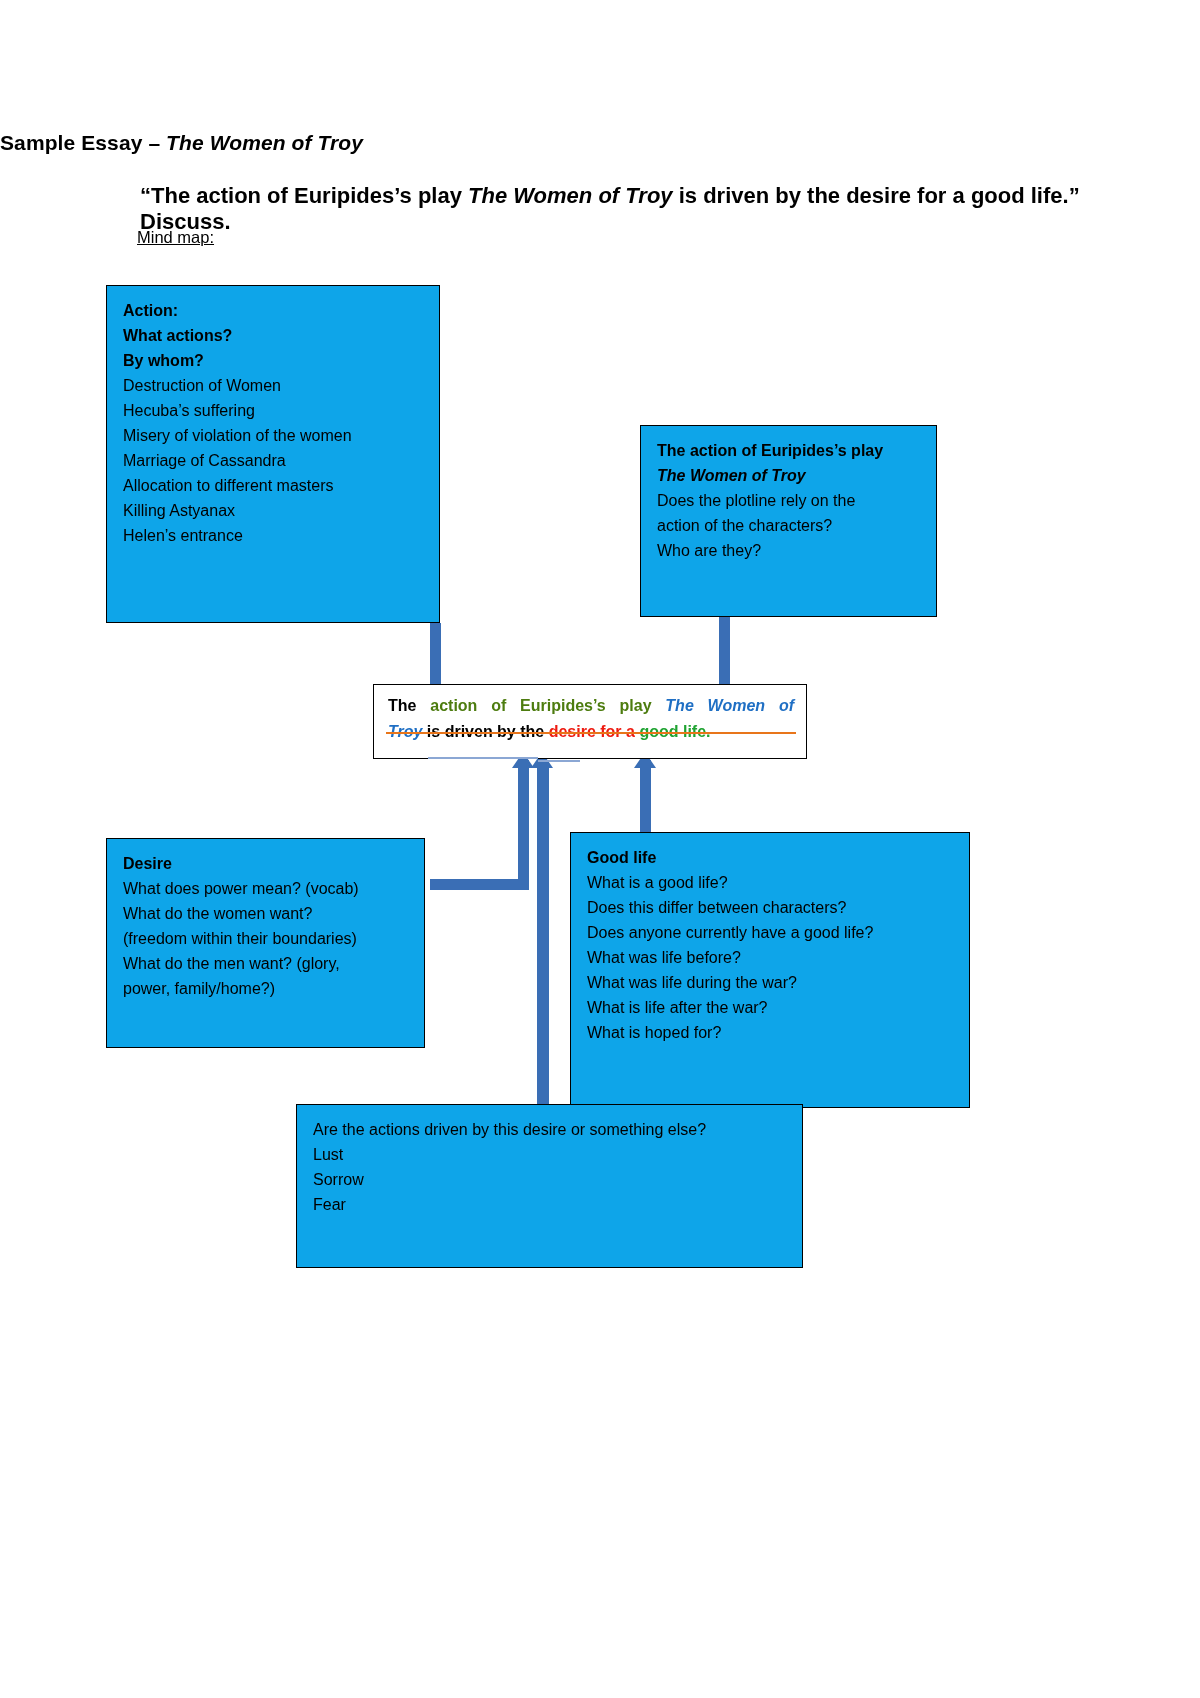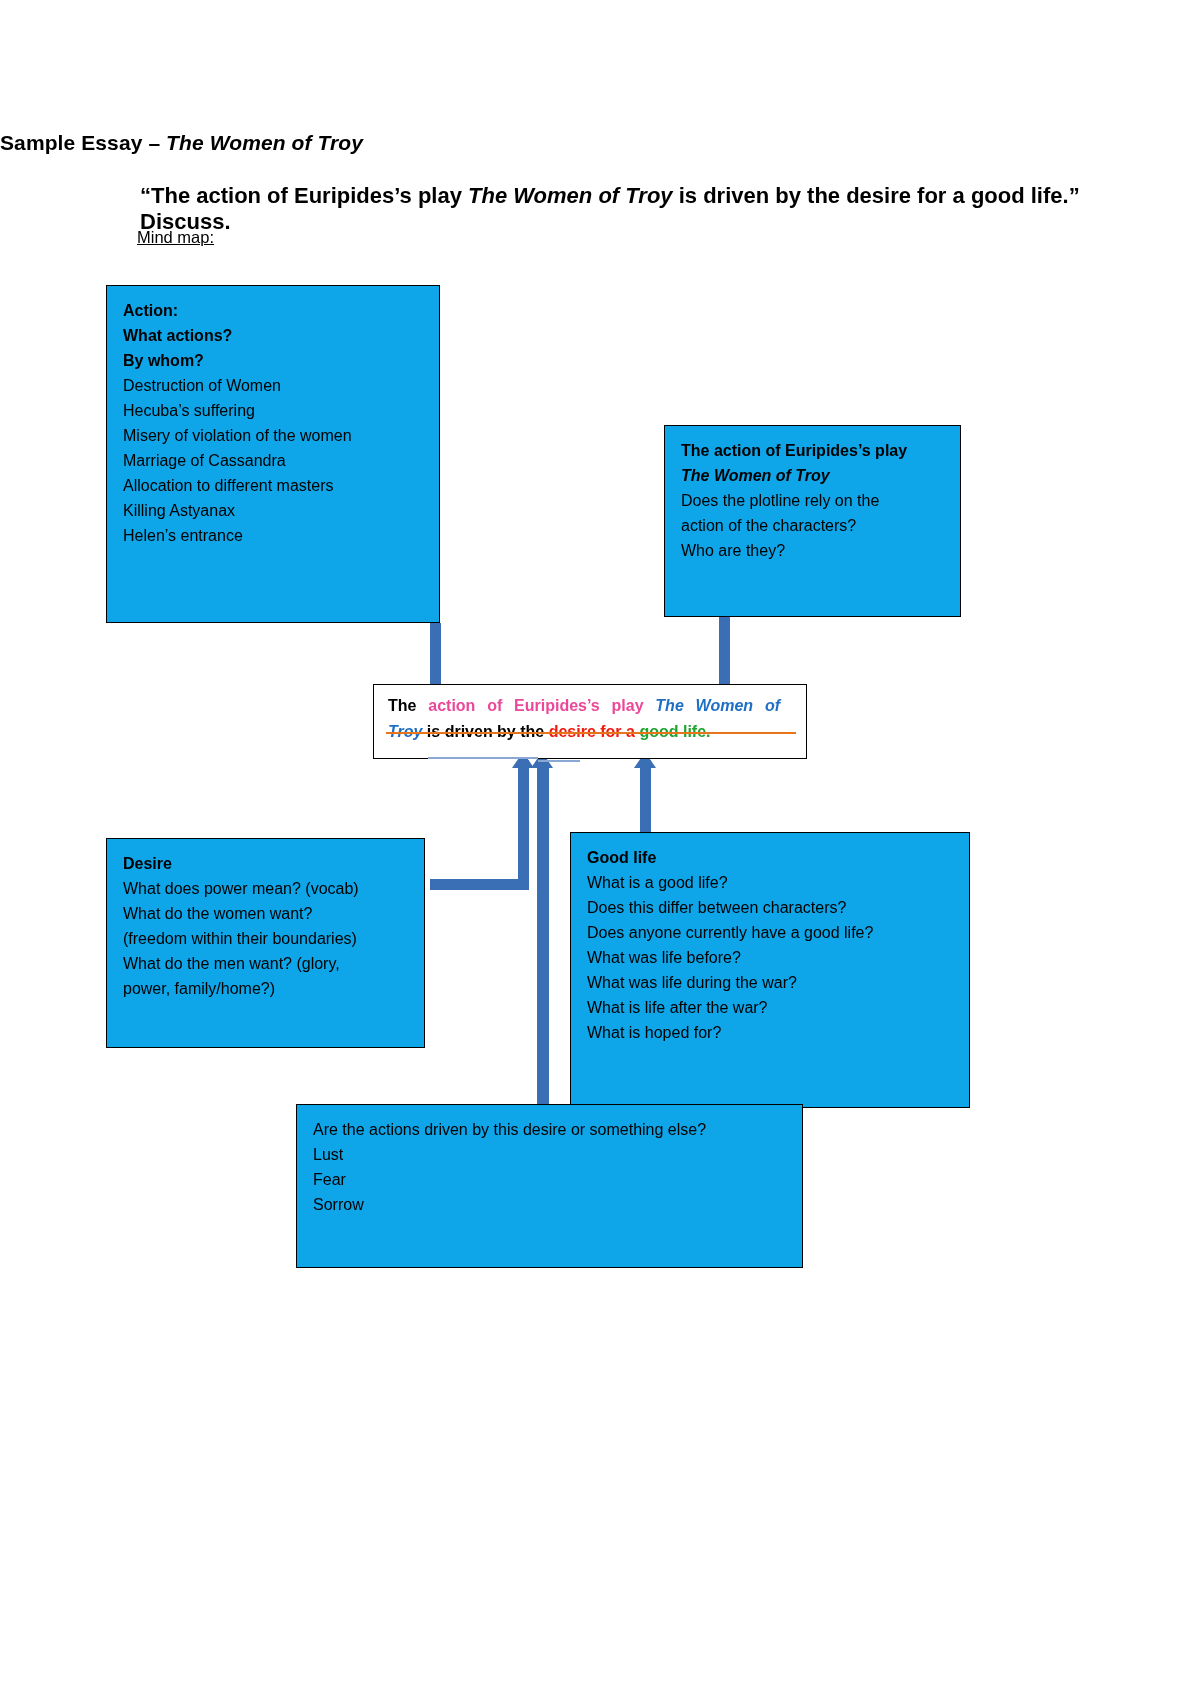--- a/index.html
+++ b/index.html
@@ -37,38 +37,38 @@
     box-sizing:border-box;
     font-size:16px;
     line-height:25px;
     padding:12px 14px 8px 16px;
     z-index:5;
   }
   .box .b{font-weight:bold;}
   .box .bi{font-weight:bold;font-style:italic;}
 
   #box-action{left:106px;top:285px;width:334px;height:338px;}
-  #box-plot{left:664px;top:425px;width:297px;height:192px;}
+  #box-plot{left:640px;top:425px;width:297px;height:192px;}
   #box-desire{left:106px;top:838px;width:319px;height:210px;}
   #box-goodlife{left:570px;top:832px;width:400px;height:276px;}
   #box-bottom{left:296px;top:1104px;width:507px;height:164px;}
 
   
   #box-thesis{
     position:absolute;left:373px;top:684px;width:434px;height:75px;
     border:1.6px solid #000;background:#fff;box-sizing:border-box;
-    padding:8px 26px 6px 14px;z-index:6;
+    padding:8px 12px 6px 14px;z-index:6;
     font-size:16px;line-height:26px;font-weight:bold;
   }
   #box-thesis .line{white-space:nowrap;}
   #box-thesis .just{
     display:flex;justify-content:space-between;width:100%;
   }
   .c-black{color:#000;}
-  .c-blue{color:#ec4899;}
+  .c-blue{color:#4d7c0f;}
   .c-blue-i{color:#1F6FC4;font-style:italic;}
   .c-red{color:#EE1B11;}
   .c-green{color:#1FA331;}
   .strike-wrap{position:relative;display:block;}
   .strike-line{
     position:absolute;left:-2px;top:13px;width:410px;height:2px;
     background:#E8751A;z-index:3;
   }
   .under-blue1{
     position:absolute;left:428px;top:757px;width:110px;height:2px;
@@ -183,22 +183,22 @@
     <div>Does anyone currently have a good life?</div>
     <div>What was life before?</div>
     <div>What was life during the war?</div>
     <div>What is life after the war?</div>
     <div>What is hoped for?</div>
   </div>
 
   <div class="box" id="box-bottom">
     <div>Are the actions driven by this desire or something else?</div>
     <div>Lust</div>
+    <div>Sorrow</div>
     <div>Fear</div>
-    <div>Sorrow</div>
   </div>
 
   <div class="conn" id="a1-shaft"></div>
   <div class="arrowhead ah-down" id="a1-head"></div>
 
   <div class="conn" id="a2-shaft"></div>
   <div class="arrowhead ah-down" id="a2-head"></div>
 
   <div class="conn" id="a4-horiz"></div>
   <div class="conn" id="a3-shaft"></div>

